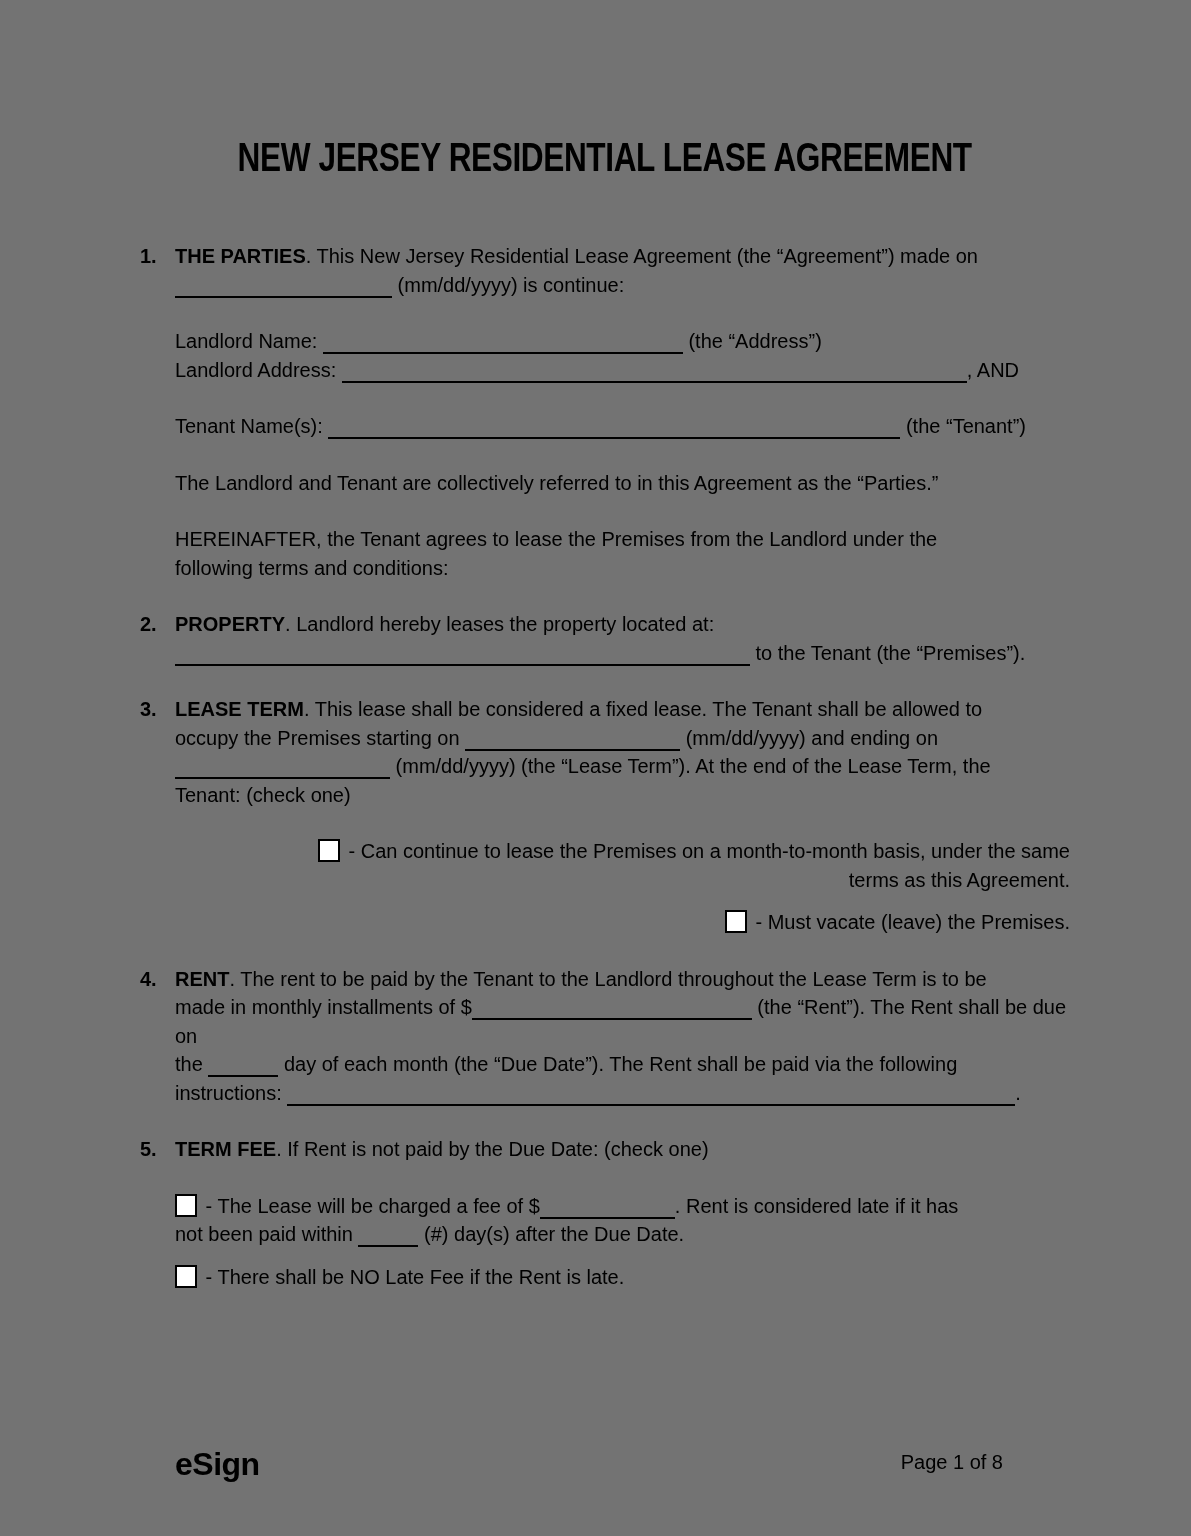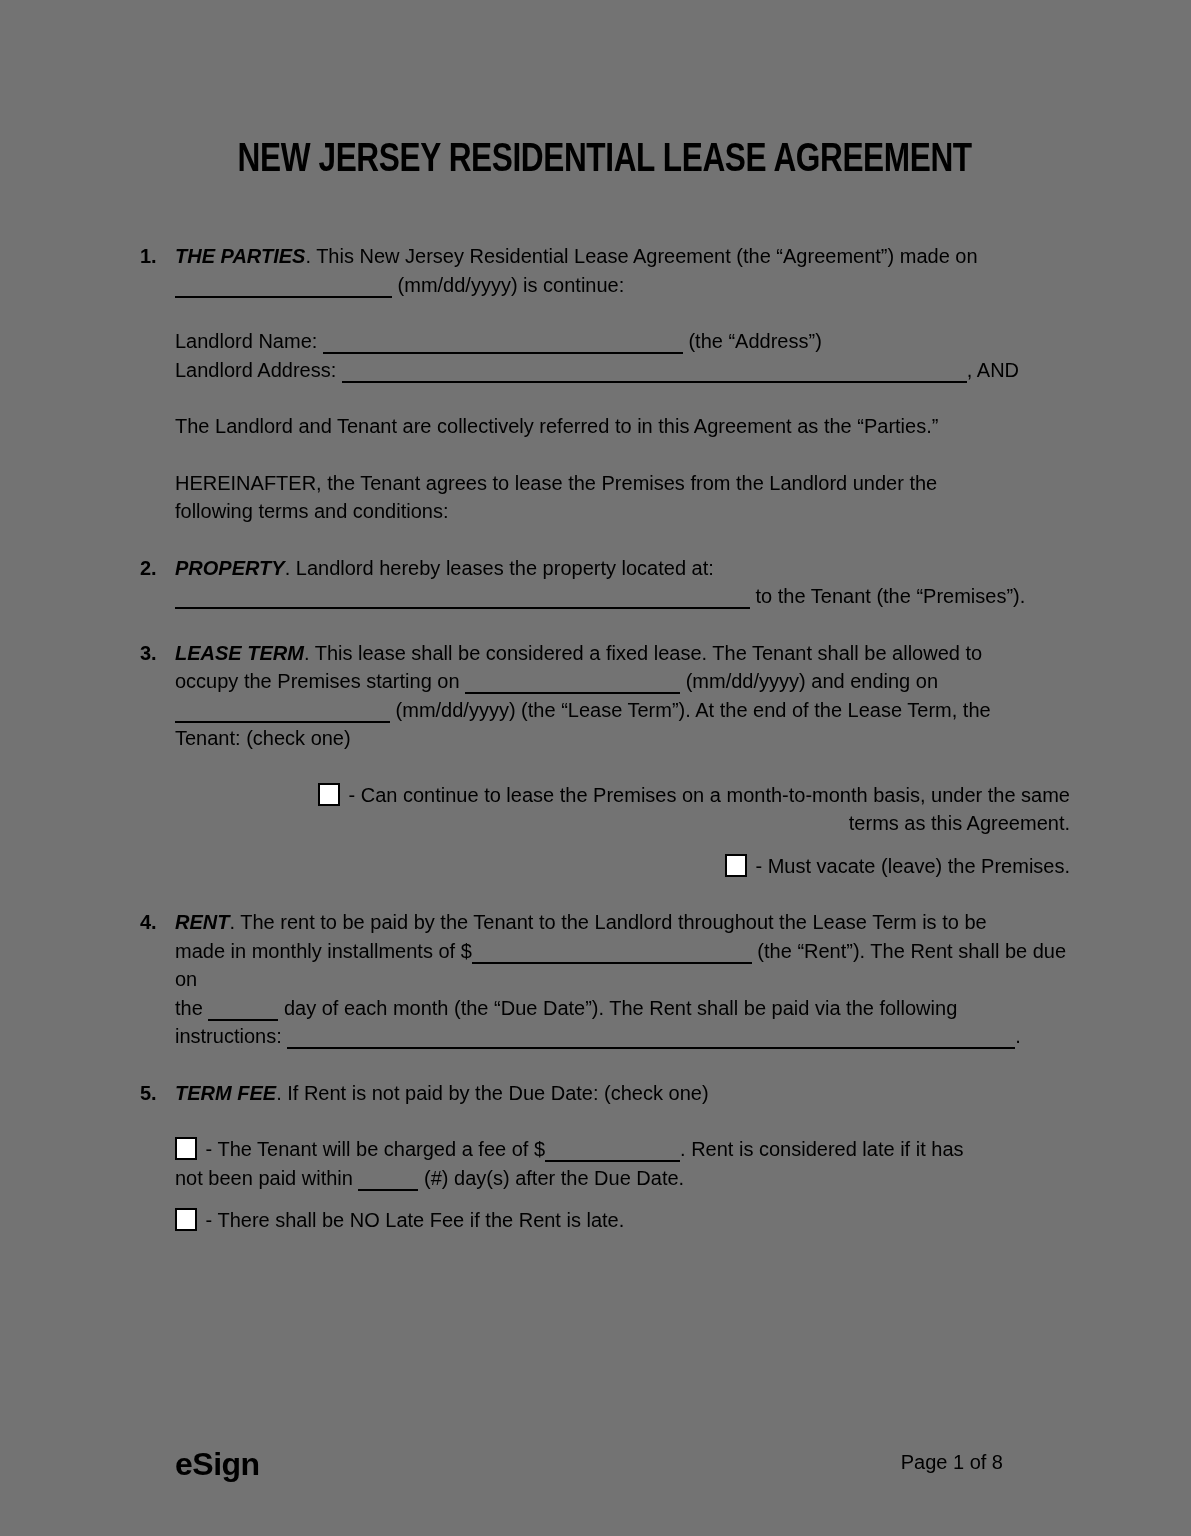--- a/index.html
+++ b/index.html
@@ -40,21 +40,21 @@
   .block.first { margin-top: 63px; }
   .block.tight { margin-top: 14px; }
   .block.numbered { padding-left: 35px; }
   .block.ind1 { margin-left: 35px; }
   .block.ind2 { margin-left: 70px; text-align: right; }
   .num {
     position: absolute;
     left: 0; top: 0;
     font-weight: bold;
   }
-  .bold { font-weight: bold; font-style: italic; }
+  .bold { font-weight: bold; }
   .blank {
     display: inline-block;
     border-bottom: 2px solid #000;
     height: 20px;
     vertical-align: -6px;
   }
   .checkbox {
     display: inline-block;
     width: 18px;
     height: 19px;
@@ -80,26 +80,27 @@
 </style>
 </head>
 <body>
 
 <div class="page">
   <div class="content">
     <div class="title"><span>NEW JERSEY RESIDENTIAL LEASE AGREEMENT</span></div>
 
   <div class="block numbered first"><span class="num">1.</span><span class="bold">THE PARTIES</span><span>. This New Jersey Residential Lease Agreement (the “Agreement”) made on</span><br><span class="blank" style="width: 217px;"></span><span> (mm/dd/yyyy) is continue:</span></div>
       <div class="block ind1"><span>Landlord Name: </span><span class="blank" style="width: 360px;"></span><span> (the “Address”)</span><br><span>Landlord Address: </span><span class="blank" style="width: 625px;"></span><span>, AND</span></div>
+      <div class="block ind1"><span>Tenant Name(s): </span><span class="blank" style="width: 572px;"></span><span> (the “Tenant”)</span></div>
       <div class="block ind1"><span>The Landlord and Tenant are collectively referred to in this Agreement as the “Parties.”</span></div>
       <div class="block ind1"><span>HEREINAFTER, the Tenant agrees to lease the Premises from the Landlord under the</span><br><span>following terms and conditions:</span></div>
       <div class="block numbered"><span class="num">2.</span><span class="bold">PROPERTY</span><span>. Landlord hereby leases the property located at:</span><br><span class="blank" style="width: 575px;"></span><span> to the Tenant (the “Premises”).</span></div>
       <div class="block numbered"><span class="num">3.</span><span class="bold">LEASE TERM</span><span>. This lease shall be considered a fixed lease. The Tenant shall be allowed to</span><br><span>occupy the Premises starting on </span><span class="blank" style="width: 215px;"></span><span> (mm/dd/yyyy) and ending on</span><br><span class="blank" style="width: 215px;"></span><span> (mm/dd/yyyy) (the “Lease Term”). At the end of the Lease Term, the</span><br><span>Tenant: (check one)</span></div>
       <div class="block ind2"><span class="checkbox"></span><span> - Can continue to lease the Premises on a month-to-month basis, under the same</span><br><span>terms as this Agreement.</span></div>
       <div class="block ind2 tight"><span class="checkbox"></span><span> - Must vacate (leave) the Premises.</span></div>
       <div class="block numbered"><span class="num">4.</span><span class="bold">RENT</span><span>. The rent to be paid by the Tenant to the Landlord throughout the Lease Term is to be</span><br><span>made in monthly installments of $</span><span class="blank" style="width: 280px;"></span><span> (the “Rent”). The Rent shall be due on</span><br><span>the </span><span class="blank" style="width: 70px;"></span><span> day of each month (the “Due Date”). The Rent shall be paid via the following</span><br><span>instructions: </span><span class="blank" style="width: 728px;"></span><span>.</span></div>
       <div class="block numbered"><span class="num">5.</span><span class="bold">TERM FEE</span><span>. If Rent is not paid by the Due Date: (check one)</span></div>
-      <div class="block ind1"><span class="checkbox"></span><span> - The Tenant will be charged a fee of $</span><span class="blank" style="width: 135px;"></span><span>. Rent is considered late if it has</span><br><span>not been paid within </span><span class="blank" style="width: 60px;"></span><span> (#) day(s) after the Due Date.</span></div>
+      <div class="block ind1"><span class="checkbox"></span><span> - The Lease will be charged a fee of $</span><span class="blank" style="width: 135px;"></span><span>. Rent is considered late if it has</span><br><span>not been paid within </span><span class="blank" style="width: 60px;"></span><span> (#) day(s) after the Due Date.</span></div>
       <div class="block ind1 tight"><span class="checkbox"></span><span> - There shall be NO Late Fee if the Rent is late.</span></div>
     </div>
   <div class="footer-brand">eSign</div>
   <div class="footer-page">Page 1 of 8</div>
 </div>
 
 </body></html>

